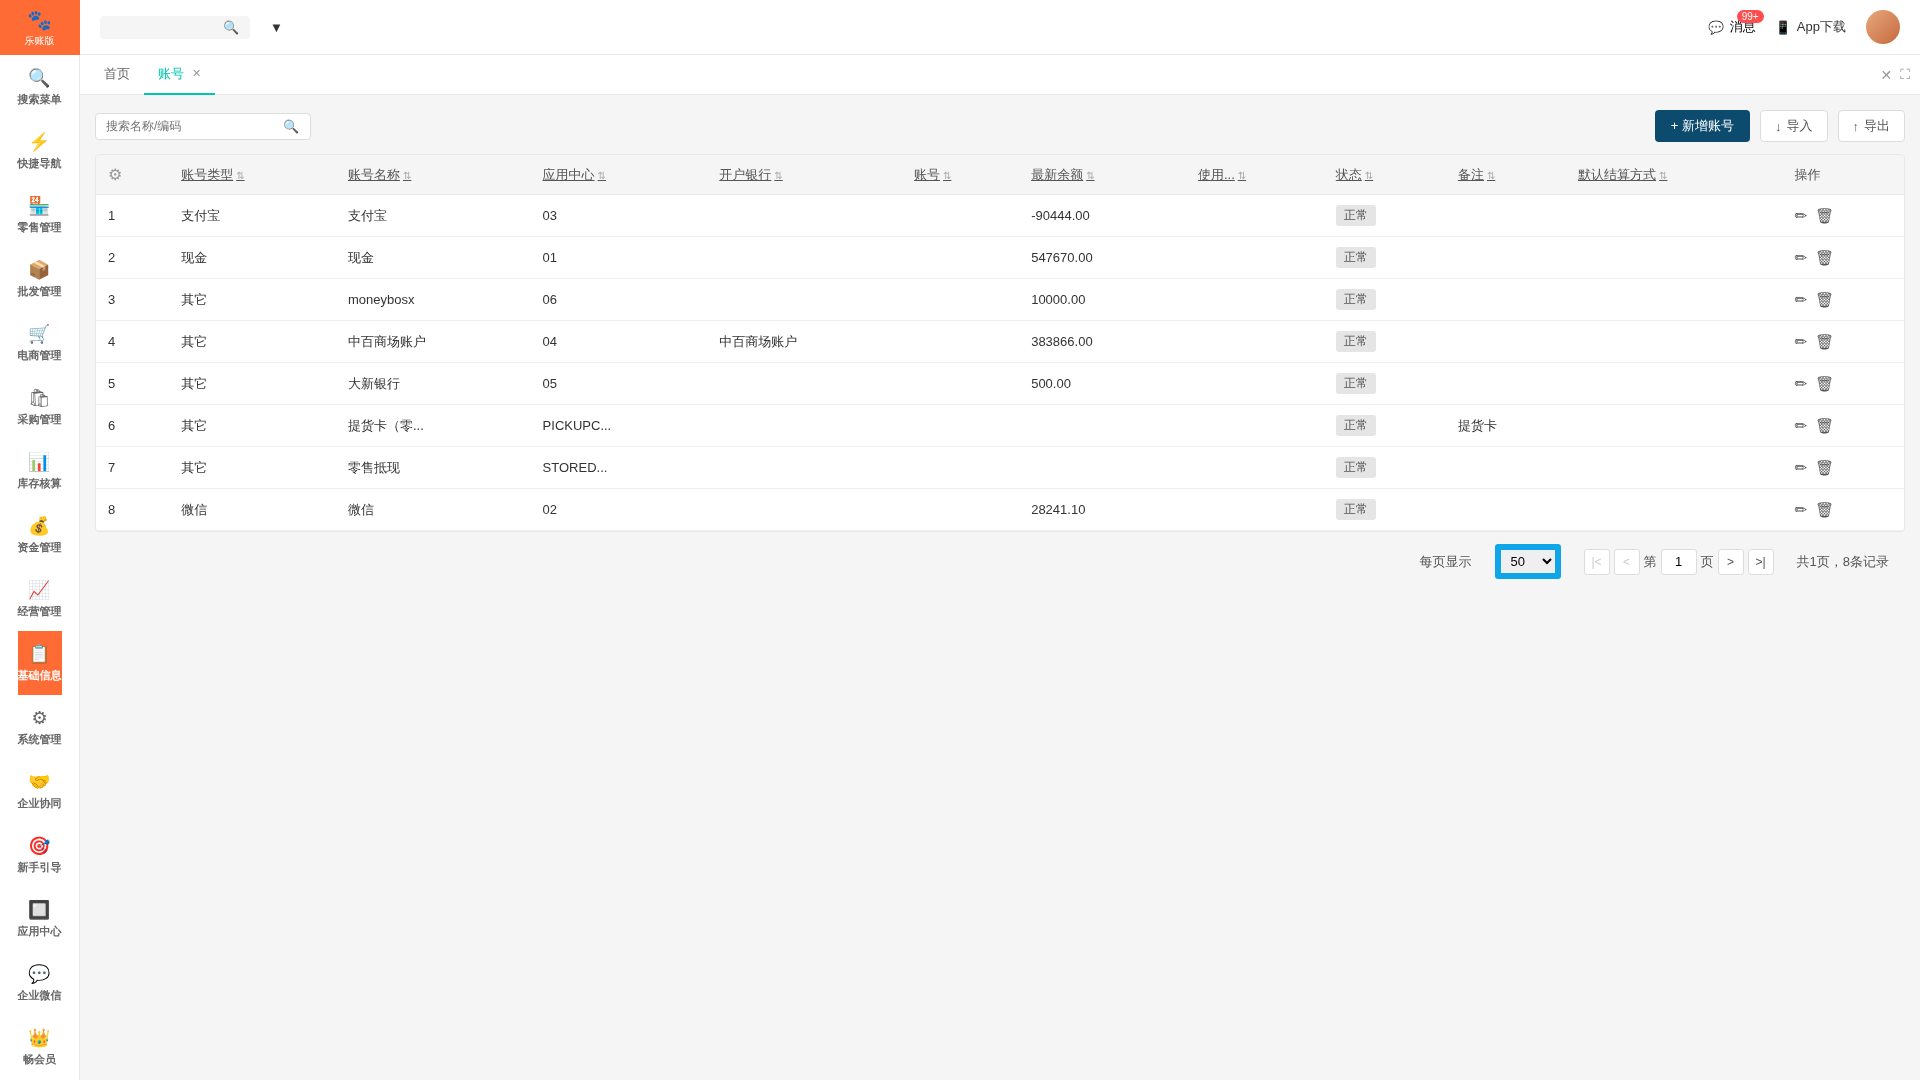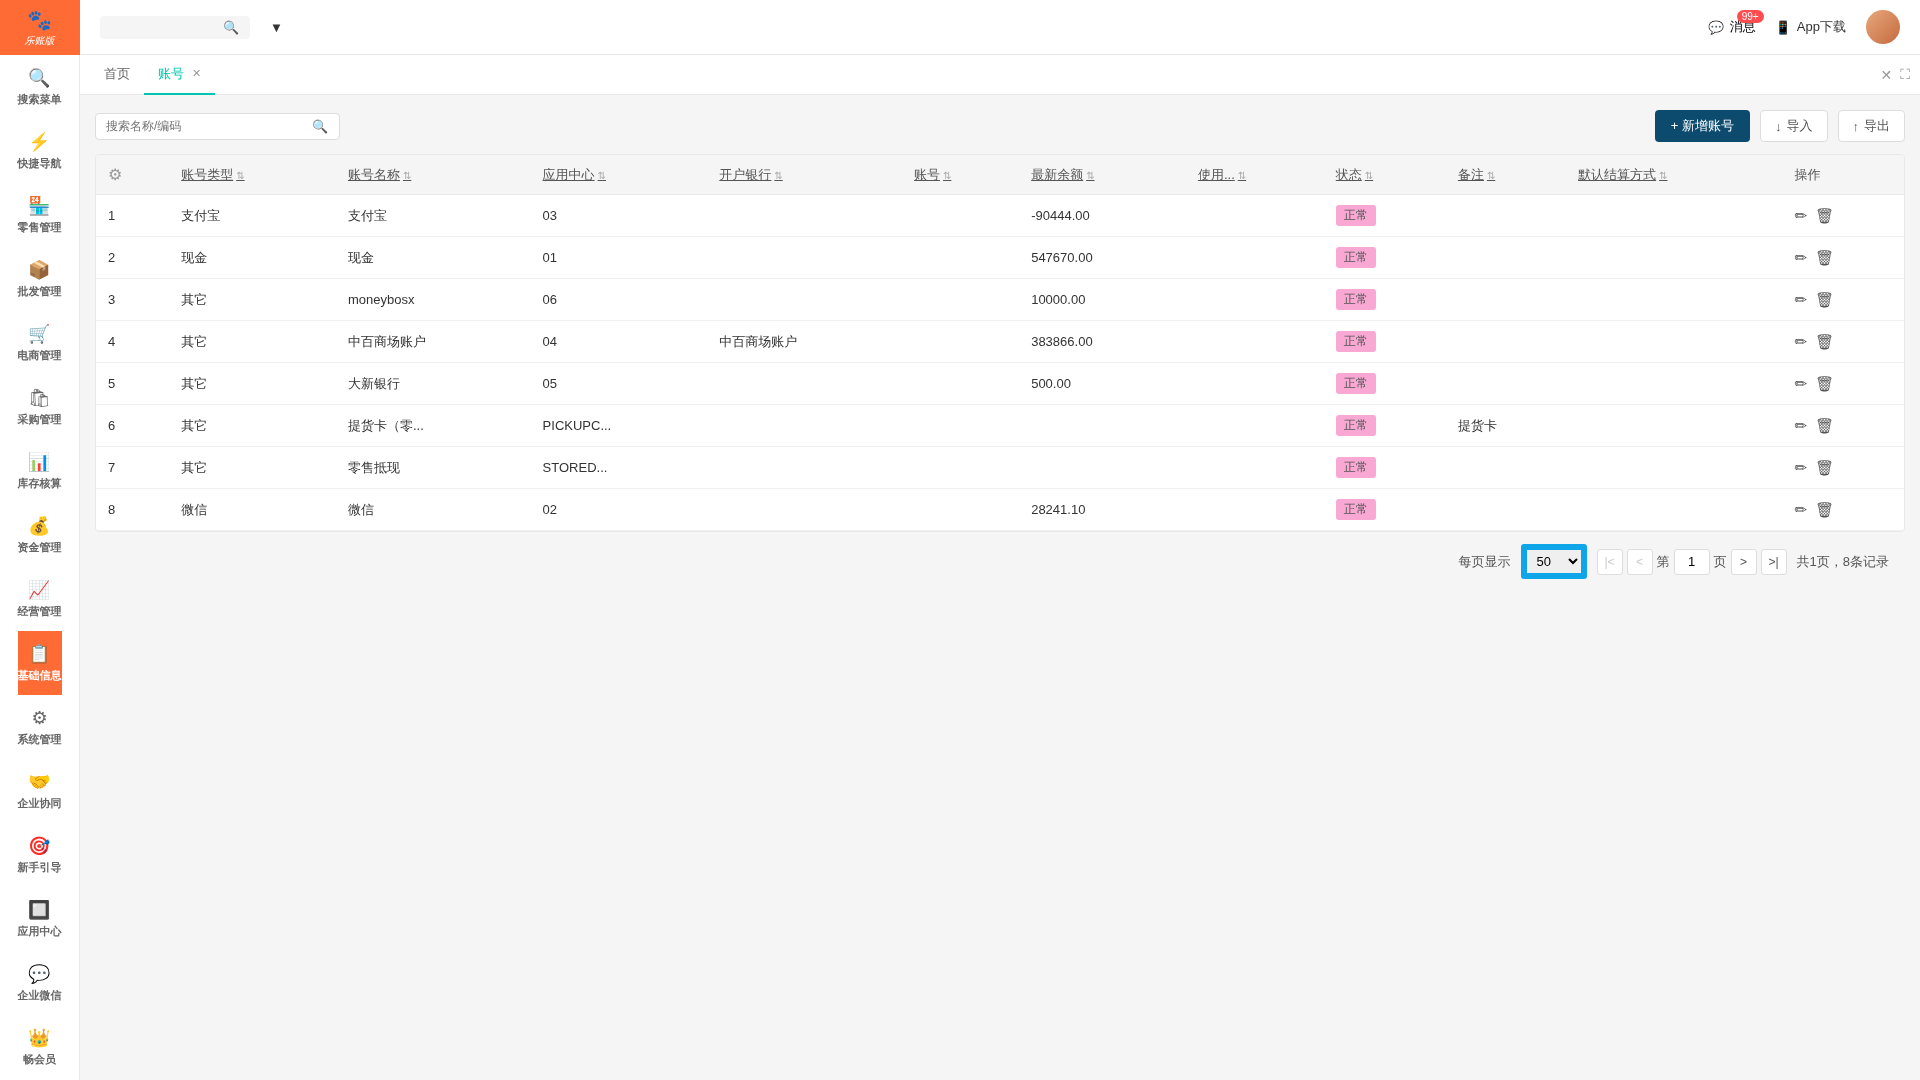--- a/index.html
+++ b/index.html
@@ -29,21 +29,20 @@
       cursor: pointer;
     }
     .sidebar-logo-icon {
       font-size: 20px;
       color: white;
     }
     .sidebar-logo-text {
       font-size: 10px;
       color: white;
       margin-top: 2px;
-      font-style: italic;
     }
     .sidebar-item {
       width: 100%;
       padding: 12px 0;
       display: flex;
       flex-direction: column;
       align-items: center;
       justify-content: center;
       cursor: pointer;
       color: #666;
@@ -197,21 +196,21 @@
       margin-bottom: 12px;
     }
     .search-box {
       display: flex;
       align-items: center;
       background: #fff;
       border: 1px solid #ddd;
       border-radius: 4px;
       padding: 5px 10px;
       gap: 6px;
-      width: 245px;
+      width: 216px;
     }
     .search-box input {
       border: none;
       outline: none;
       font-size: 12px;
       width: 100%;
       color: #999;
     }
     .toolbar-right {
       display: flex;
@@ -282,40 +281,40 @@
     }
     .status-badge {
       background: #f0f0f0;
       color: #555;
       border-radius: 3px;
       padding: 2px 8px;
       font-size: 12px;
       display: inline-block;
     }
     .status-normal {
-      background: #f9a8d4;
+      background: #e5e5e5;
       color: #555;
     }
     .col-actions {
       display: flex;
       gap: 8px;
       align-items: center;
     }
     .action-edit { color: #555; cursor: pointer; font-size: 15px; }
     .action-delete { color: #555; cursor: pointer; font-size: 15px; }
 
     .col-gear { color: #999; cursor: pointer; font-size: 16px; }
 
     
     .pagination-bar {
       display: flex;
       align-items: center;
       justify-content: flex-end;
       padding: 12px 16px;
-      gap: 10px;
+      gap: 23px;
       font-size: 13px;
       color: #555;
     }
     .pagination-bar select {
       border: 6px solid #0ea5e9;
       border-radius: 3px;
       padding: 3px 6px;
       outline: none;
       font-size: 13px;
     }

